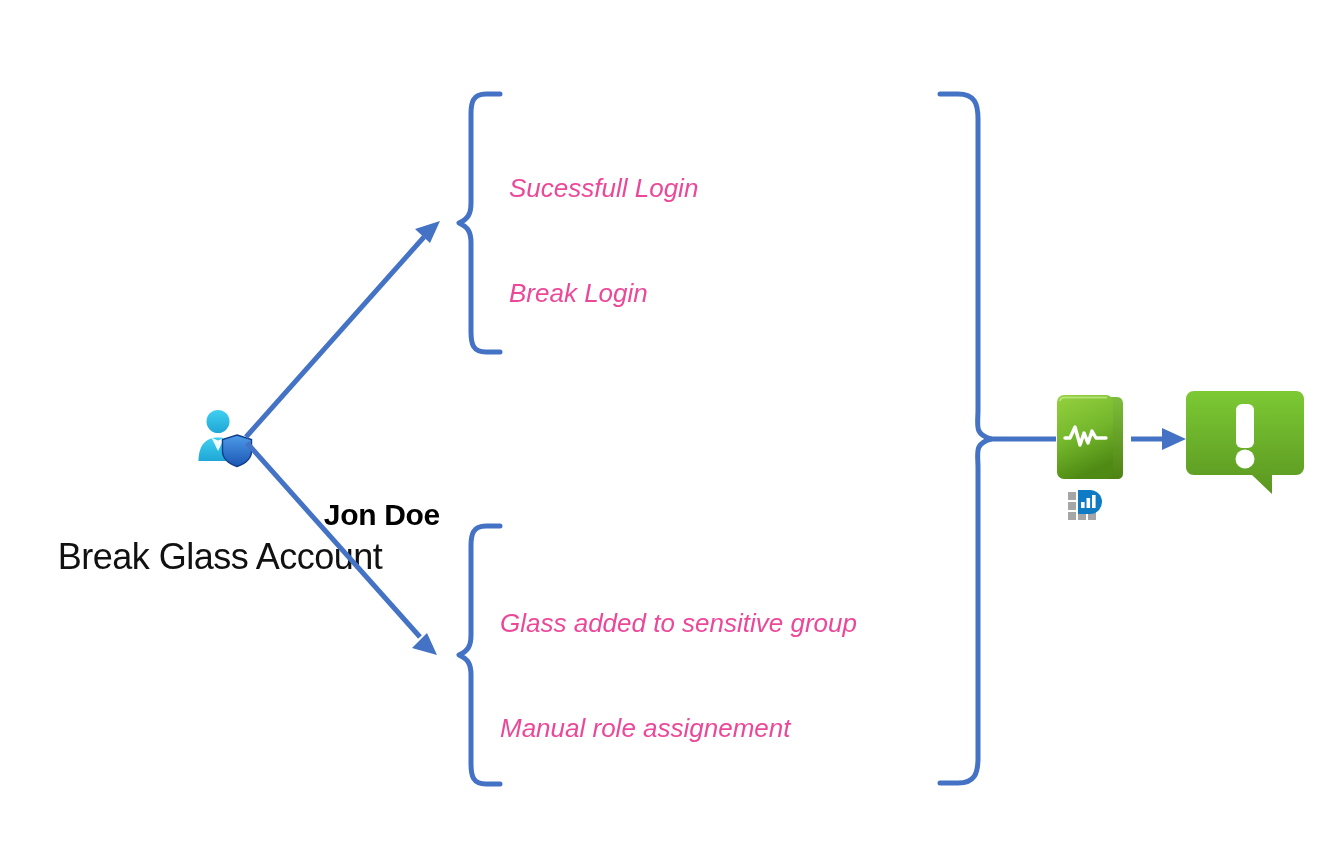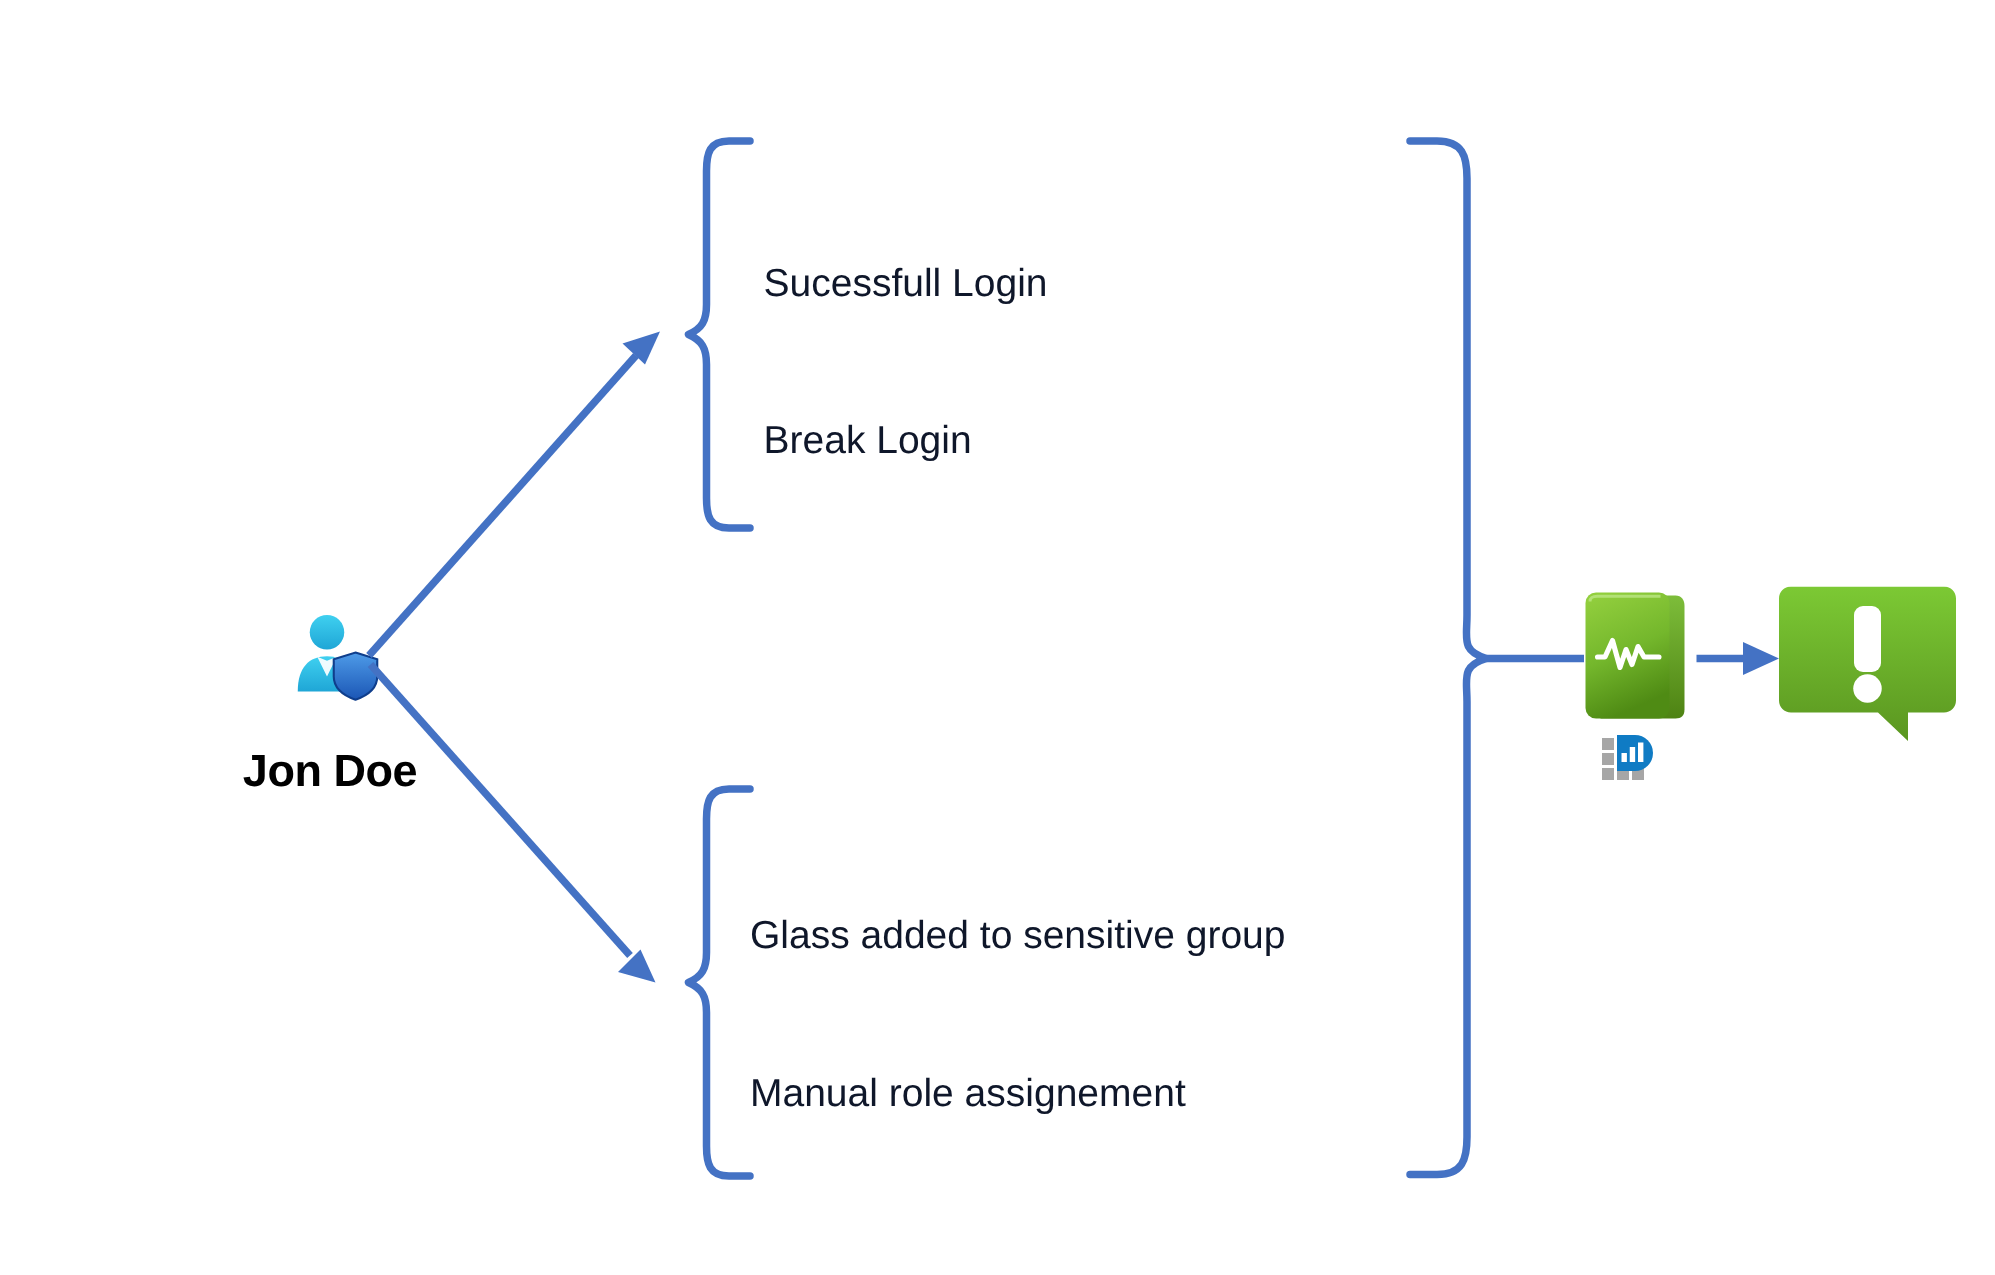--- a/index.html
+++ b/index.html
@@ -18,45 +18,46 @@
   .abs { position: absolute; }
 
   
   #person-icon {
     left: 192px; top: 406px;
     width: 68px; height: 68px;
   }
   #account-name {
     left: 0px; top: 496px;
     width: 440px;
-    text-align: center;
+    text-align: right;
     font-size: 30px;
     font-weight: bold;
     color: #000000;
     letter-spacing: -0.3px;
     line-height: 38px;
   }
   #account-subtitle {
     left: 0px; top: 534px;
     width: 440px;
     text-align: center;
     font-size: 36px;
     font-weight: 400;
     color: #111111;
     letter-spacing: -0.5px;
     line-height: 46px;
   }
 
   
   .group-text {
     font-size: 26px;
-    color: #0f172a;
+    color: #ec4899;
     line-height: 38px;
     font-weight: 400;
     white-space: pre-line;
+    font-style: italic;
   }
   #group-top-text  { left: 509px; top: 131px; width: 400px; }
   #group-top-text .line { margin-bottom: 29px; }
   #group-bottom-text { left: 500px; top: 566px; width: 470px; }
   #group-bottom-text .line { margin-bottom: 29px; }
 
   
   #vector-layer {
     left: 0; top: 0;
     width: 1330px; height: 850px;
@@ -103,20 +104,21 @@
       </defs>
       <circle cx="26" cy="15.5" r="11.5" fill="url(#gPerson)"></circle>
       <path d="M6.5 55 C6.5 39 14 31.5 26 31.5 C38 31.5 45.5 39 45.5 55 Z" fill="url(#gPerson)"></path>
       <path d="M19.5 31.8 L26 45 L32.5 31.8 L26 34.5 Z" fill="#ffffff" opacity="0.92"></path>
       <path d="M45 29 L59.5 33.5 L59.5 45 C59.5 52.5 53.5 57.5 45 60.5 C36.5 57.5 30.5 52.5 30.5 45 L30.5 33.5 Z" fill="url(#gShield)" stroke="#0F3E8C" stroke-width="1.4"></path>
     </svg>
   </div>
 
   <div class="abs" id="account-name">Jon Doe</div>
 
+  <div class="abs" id="account-subtitle">Break Glass Account</div>
 
   <div class="abs group-text" id="group-top-text">
     <div class="line">Sucessfull Login</div>
     <div class="line">Break Login</div>
   </div>
 
   <div class="abs group-text" id="group-bottom-text">
     <div class="line">Glass added to sensitive group</div>
     <div class="line">Manual role assignement</div>
   </div>

